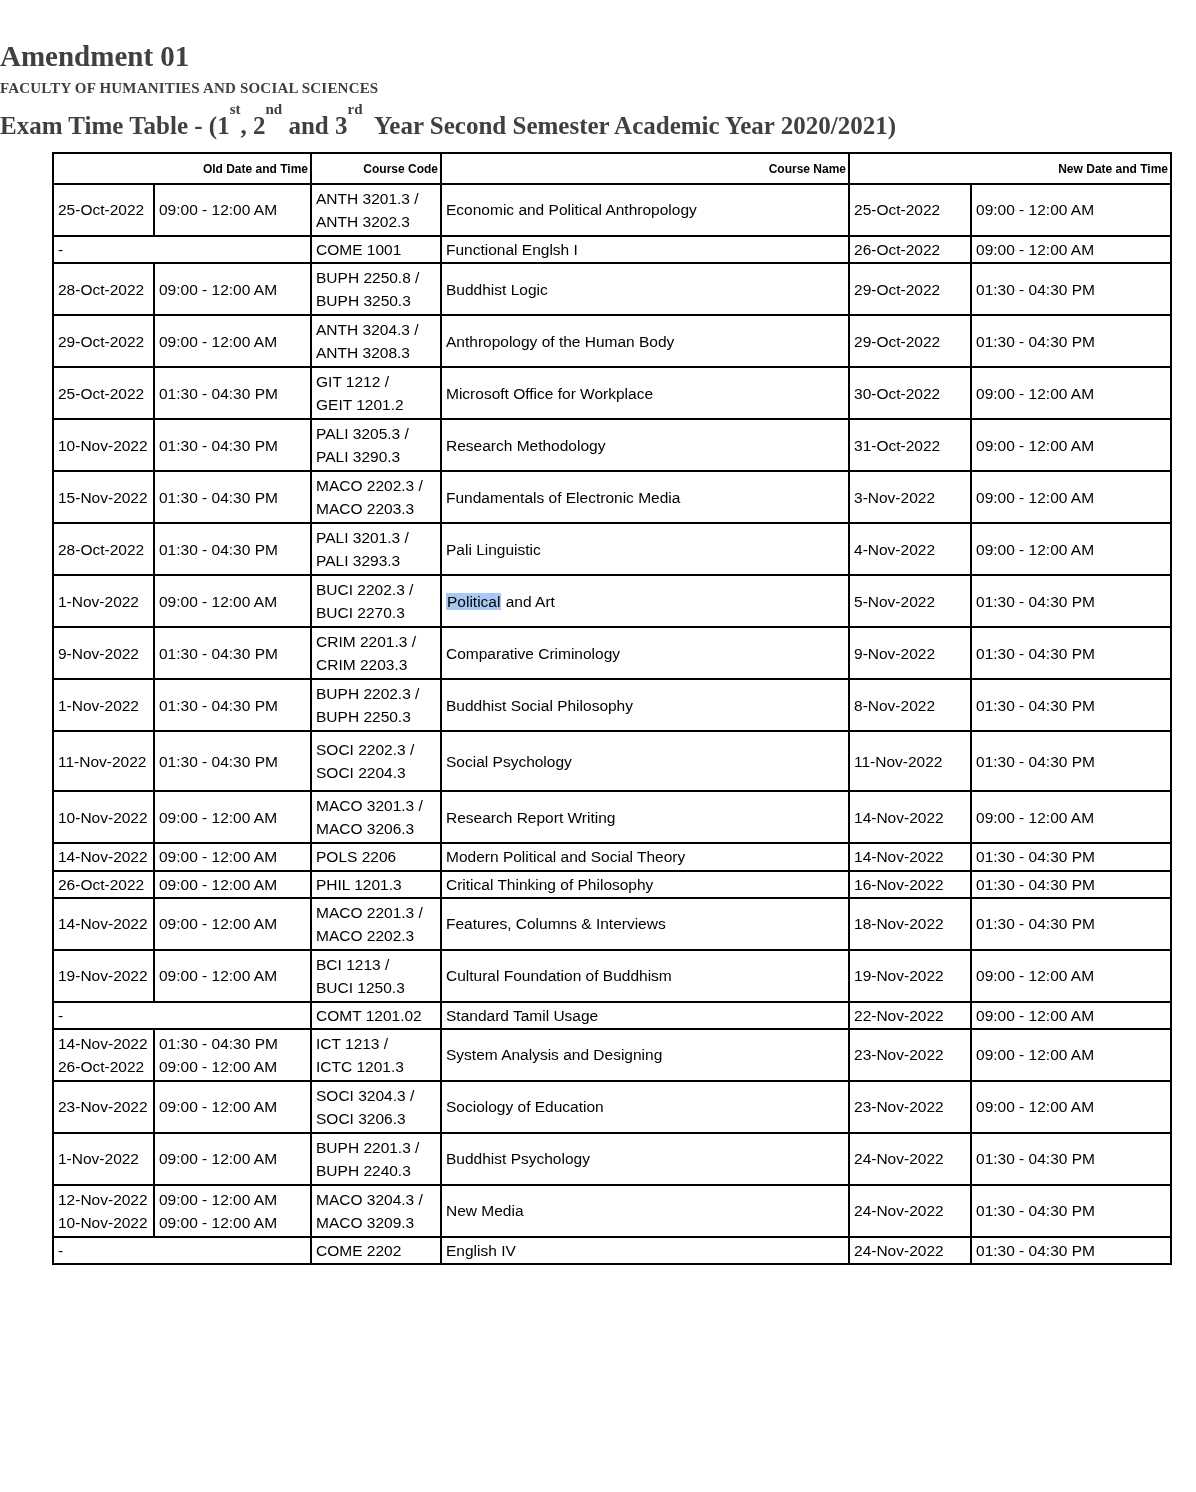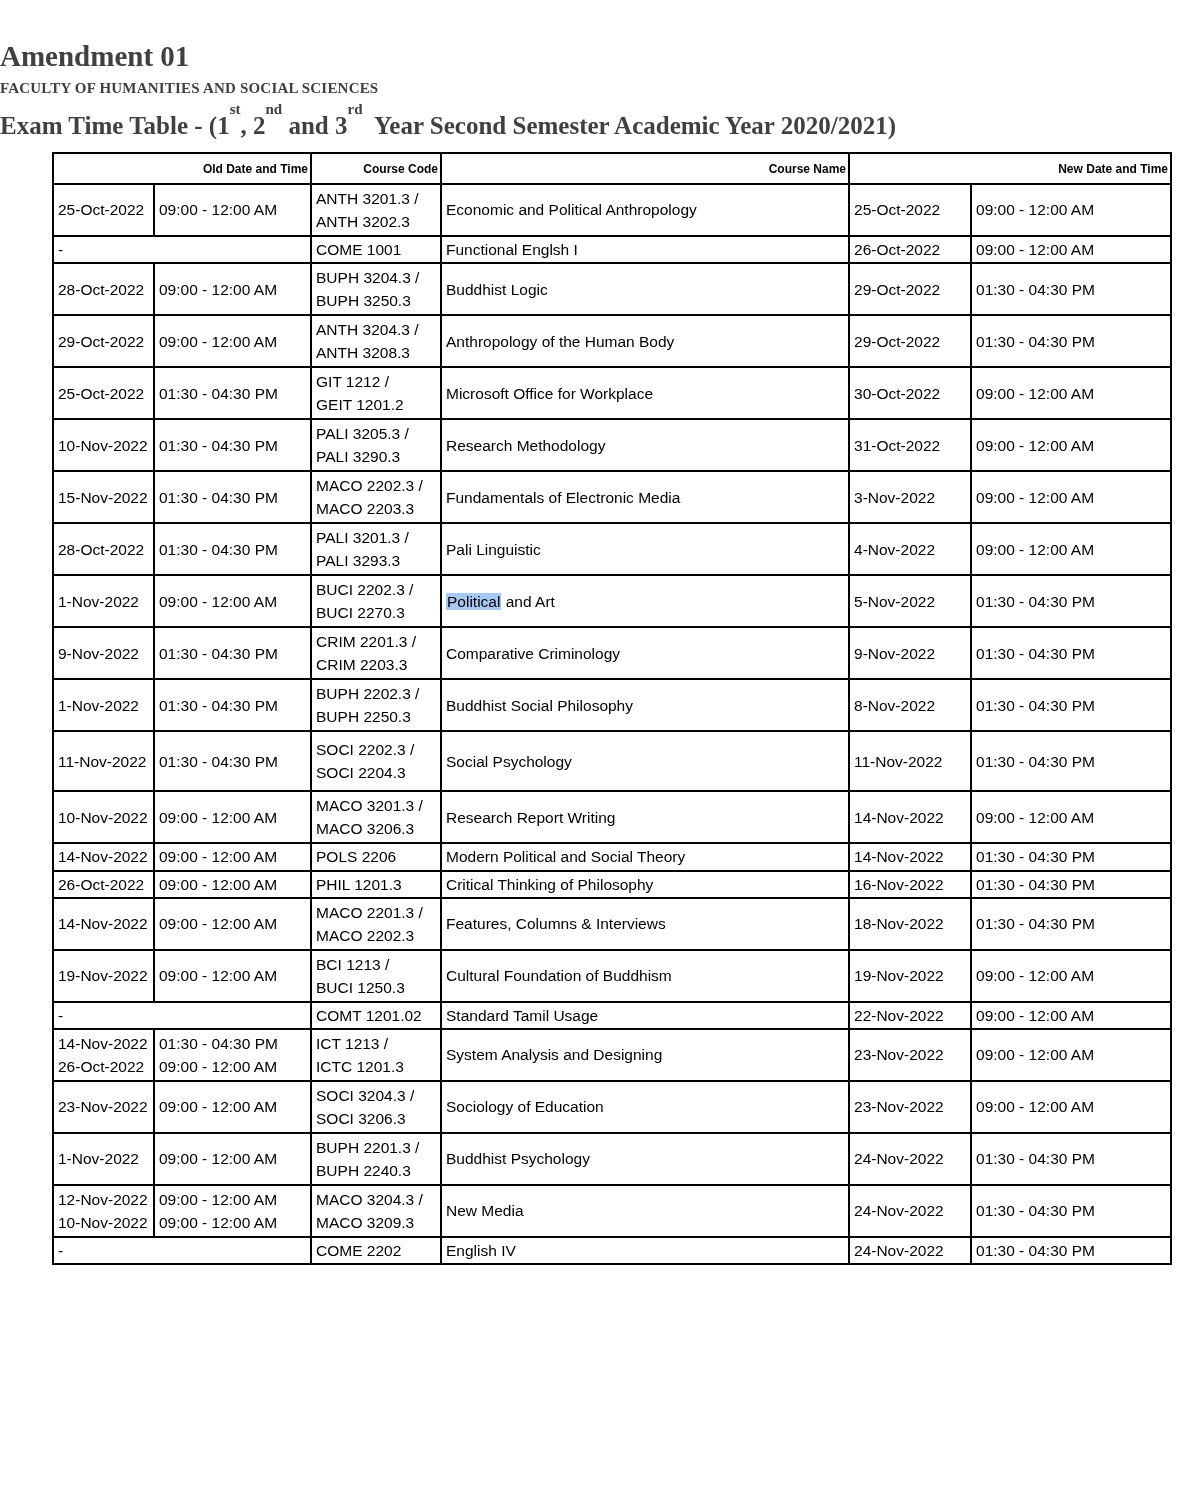--- a/index.html
+++ b/index.html
@@ -96,21 +96,21 @@
         <tr style="height: 26px;">
           <td class="center" colspan="2">-</td>
           <td>COME 1001</td>
           <td>Functional Englsh I</td>
           <td>26-Oct-2022</td>
           <td>09:00 - 12:00 AM</td>
         </tr>
         <tr style="height: 52px;">
           <td>28-Oct-2022</td>
           <td>09:00 - 12:00 AM</td>
-          <td>BUPH 3204.3 /
+          <td>BUPH 2250.8 /
 BUPH 3250.3</td>
           <td>Buddhist Logic</td>
           <td>29-Oct-2022</td>
           <td>01:30 - 04:30 PM</td>
         </tr>
         <tr style="height: 52px;">
           <td>29-Oct-2022</td>
           <td>09:00 - 12:00 AM</td>
           <td>ANTH 3204.3 /
 ANTH 3208.3</td>

